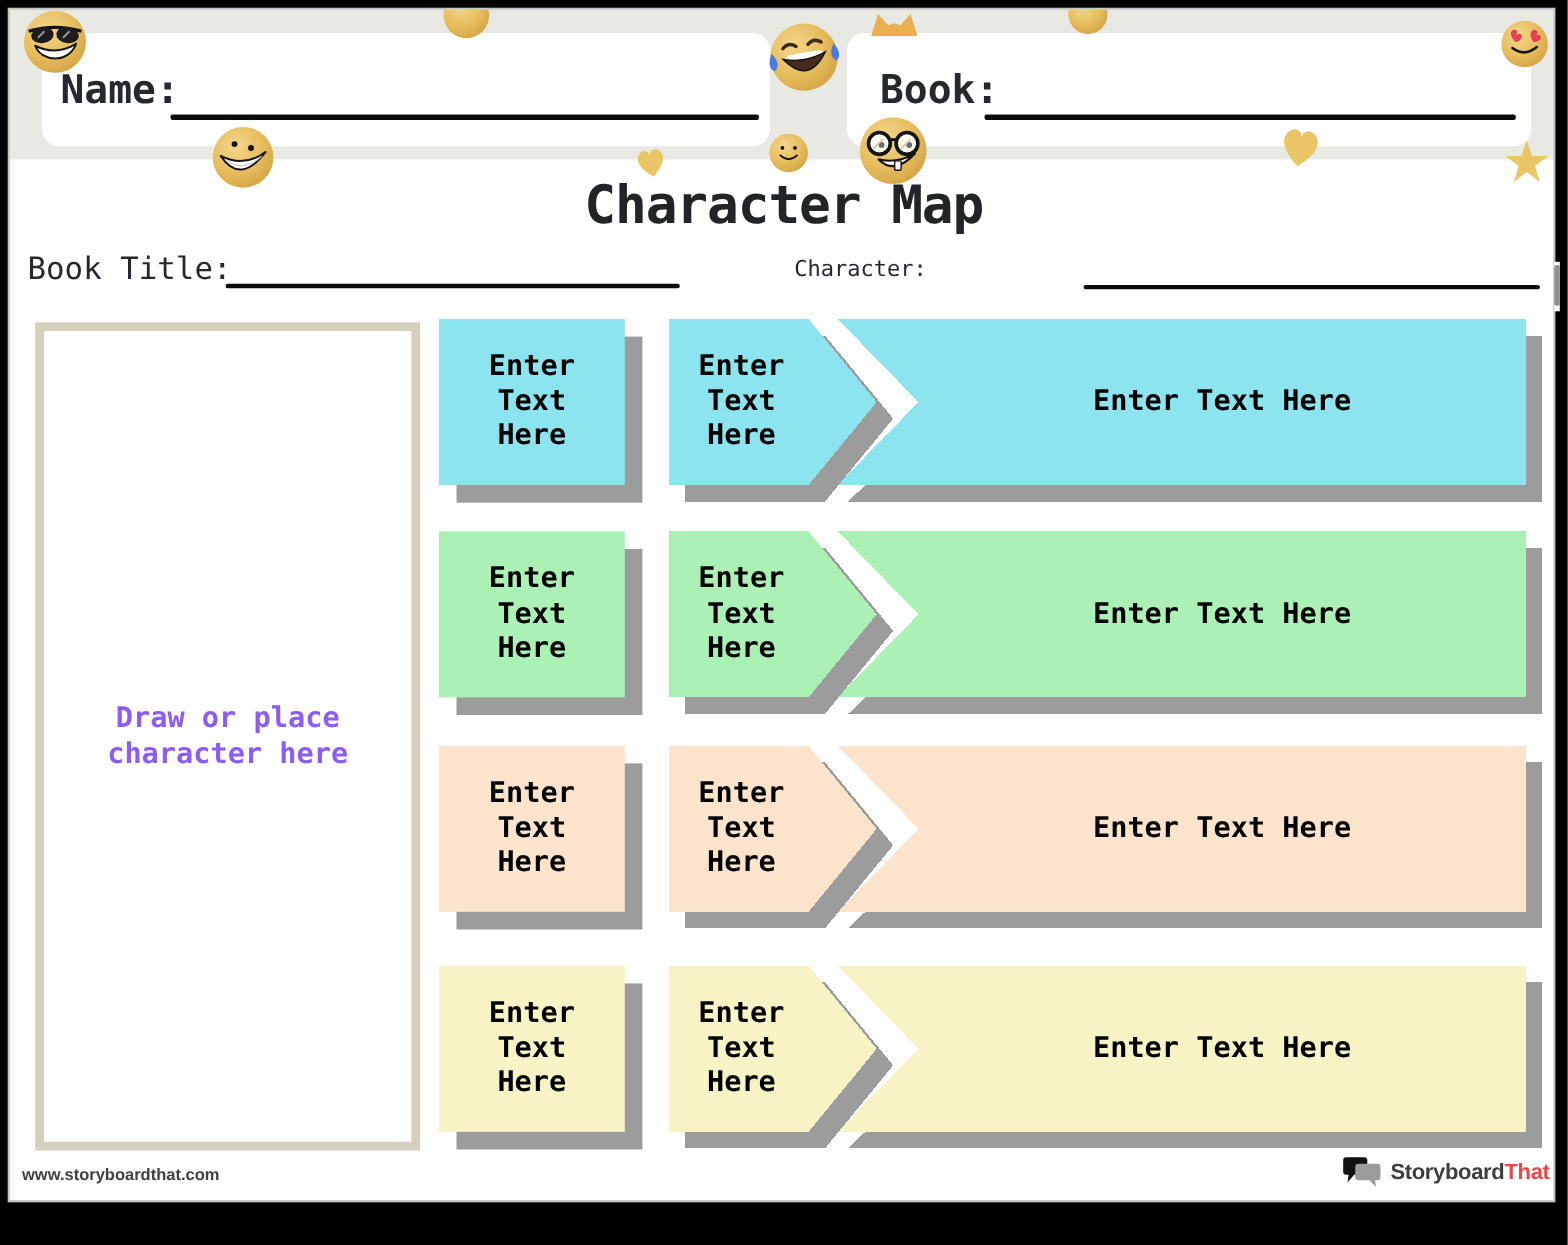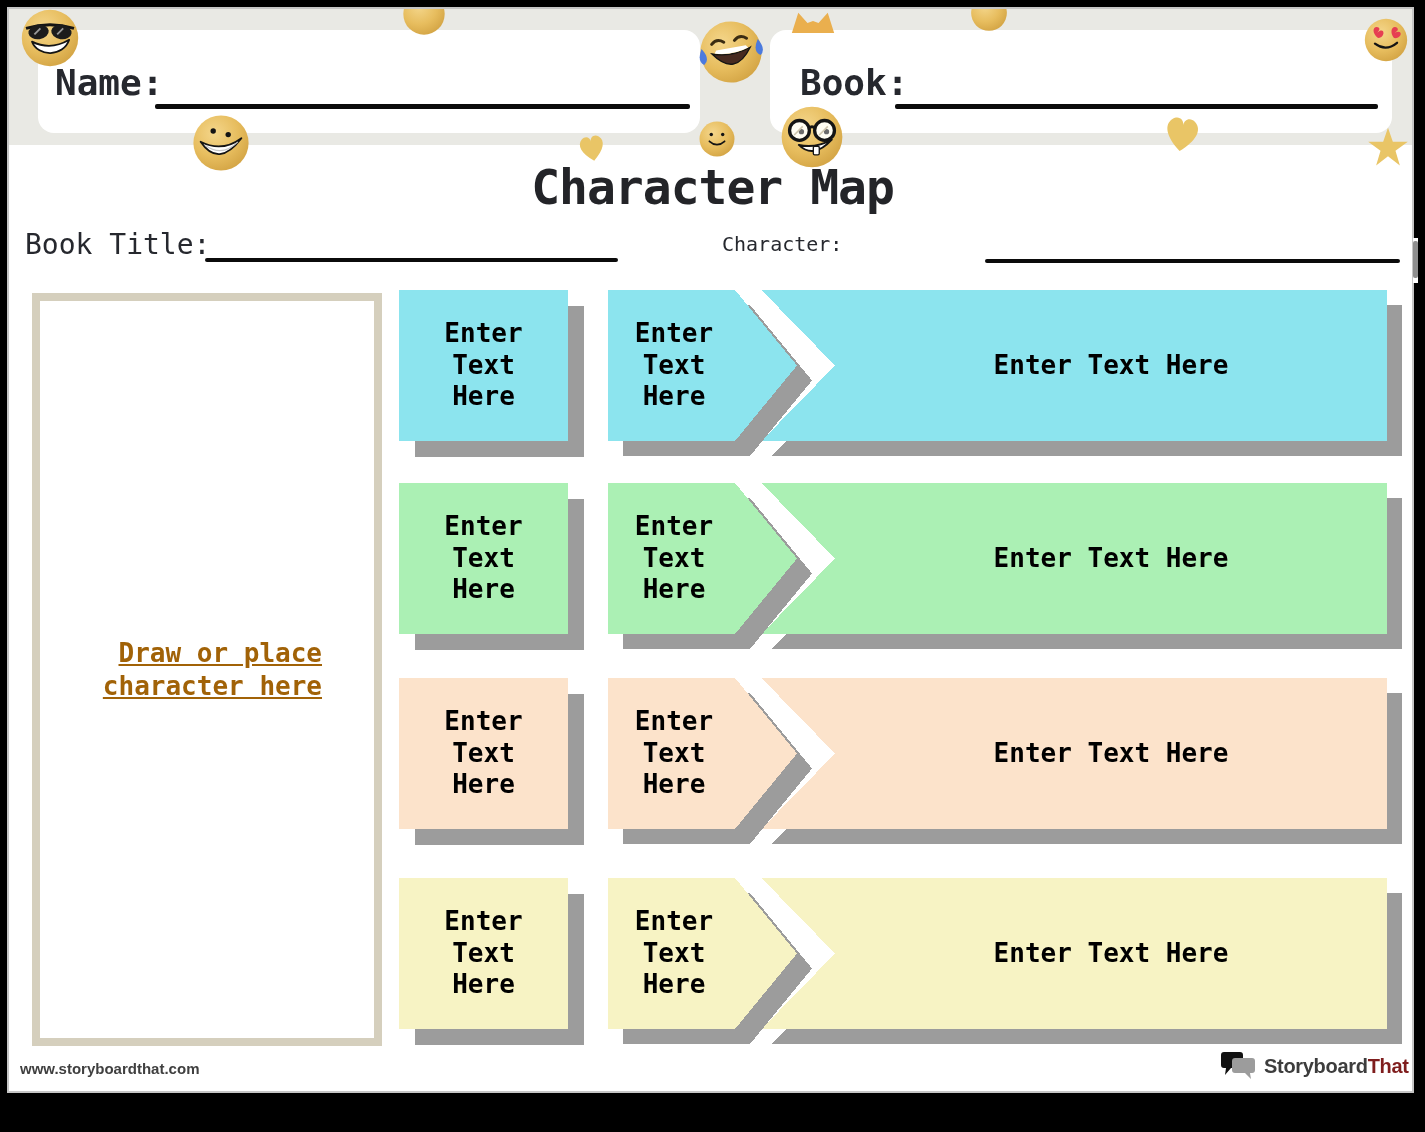--- a/index.html
+++ b/index.html
@@ -11,38 +11,38 @@
   .hbox{position:absolute;top:21px;height:103px;background:#fff;border-radius:16px;}
   .hbox.name{left:29px;width:662px;}
   .hbox.date{left:761px;width:622px;}
   .hlabel{position:absolute;top:53px;font-size:36px;font-weight:700;color:var(--ink);}
   .uline{position:absolute;background:#0b0b0b;border-radius:2px;}
   .title{position:absolute;left:0;top:150px;width:1403px;text-align:center;padding-left:4px;
          box-sizing:border-box;font-size:48px;font-weight:700;letter-spacing:-1px;color:#232428;}
   .flabel{position:absolute;font-weight:400;color:var(--ink);text-align:right;}
   .drawbox{position:absolute;left:23px;top:284px;width:350px;height:753px;box-sizing:border-box;
            border:8px solid var(--boxborder);background:#fff;display:flex;align-items:center;justify-content:center;}
-  .drawbox span{display:block;width:230px;text-align:right;font-size:26px;font-weight:700;color:#a16207;line-height:1.25;text-decoration:underline;}
+  .drawbox span{display:block;width:230px;text-align:center;font-size:26px;font-weight:700;color:#8b5cf6;line-height:1.25;}
   .row{position:absolute;left:390px;width:1011px;height:196px;}
   .row svg{position:absolute;left:0;top:0;}
   .sq{position:absolute;left:0;top:20px;width:169px;height:151px;background:var(--c);
       box-shadow:16px 16px 0 var(--shadow);}
   .rowtxt{position:absolute;display:flex;align-items:center;justify-content:center;text-align:center;
           font-size:26px;font-weight:700;color:#000000;line-height:1.22;}
   .rowtxt span{display:block;width:92px;}
   .t-square{left:0;top:20px;width:169px;height:151px;}
   .t-arrow{left:209px;top:20px;width:132px;height:151px;}
   .t-bar{left:436px;top:20px;width:552px;height:151px;white-space:nowrap;}
   .deco{position:absolute;}
   .footer-url{position:absolute;left:11px;top:1051px;font-family:"Liberation Sans",sans-serif;
               font-size:15px;font-weight:700;color:#404040;}
   .logo{position:absolute;left:1212px;top:1041px;display:flex;align-items:center;gap:7px;
         font-family:"Liberation Sans",sans-serif;font-size:20px;font-weight:700;letter-spacing:-0.3px;}
   .logo .p1{color:#3d3d3d;text-align:center;}
-  .logo .p2{color:#7f1d1d;}
+  .logo .p2{color:#ef4444;}
   .scroll-track{position:absolute;left:1413px;top:238px;width:5px;height:45px;background:#fff;}
   .scroll-thumb{position:absolute;left:1413px;top:241px;width:5px;height:37px;background:#8f8f8f;border-radius:2px;}
 </style>
 </head>
 <body>
 
 <svg width="0" height="0" style="position:absolute" aria-hidden="true">
   <defs>
     <radialGradient id="goldg" cx="38%" cy="32%" r="78%">
       <stop offset="0%" stop-color="#f4d68b"></stop>

